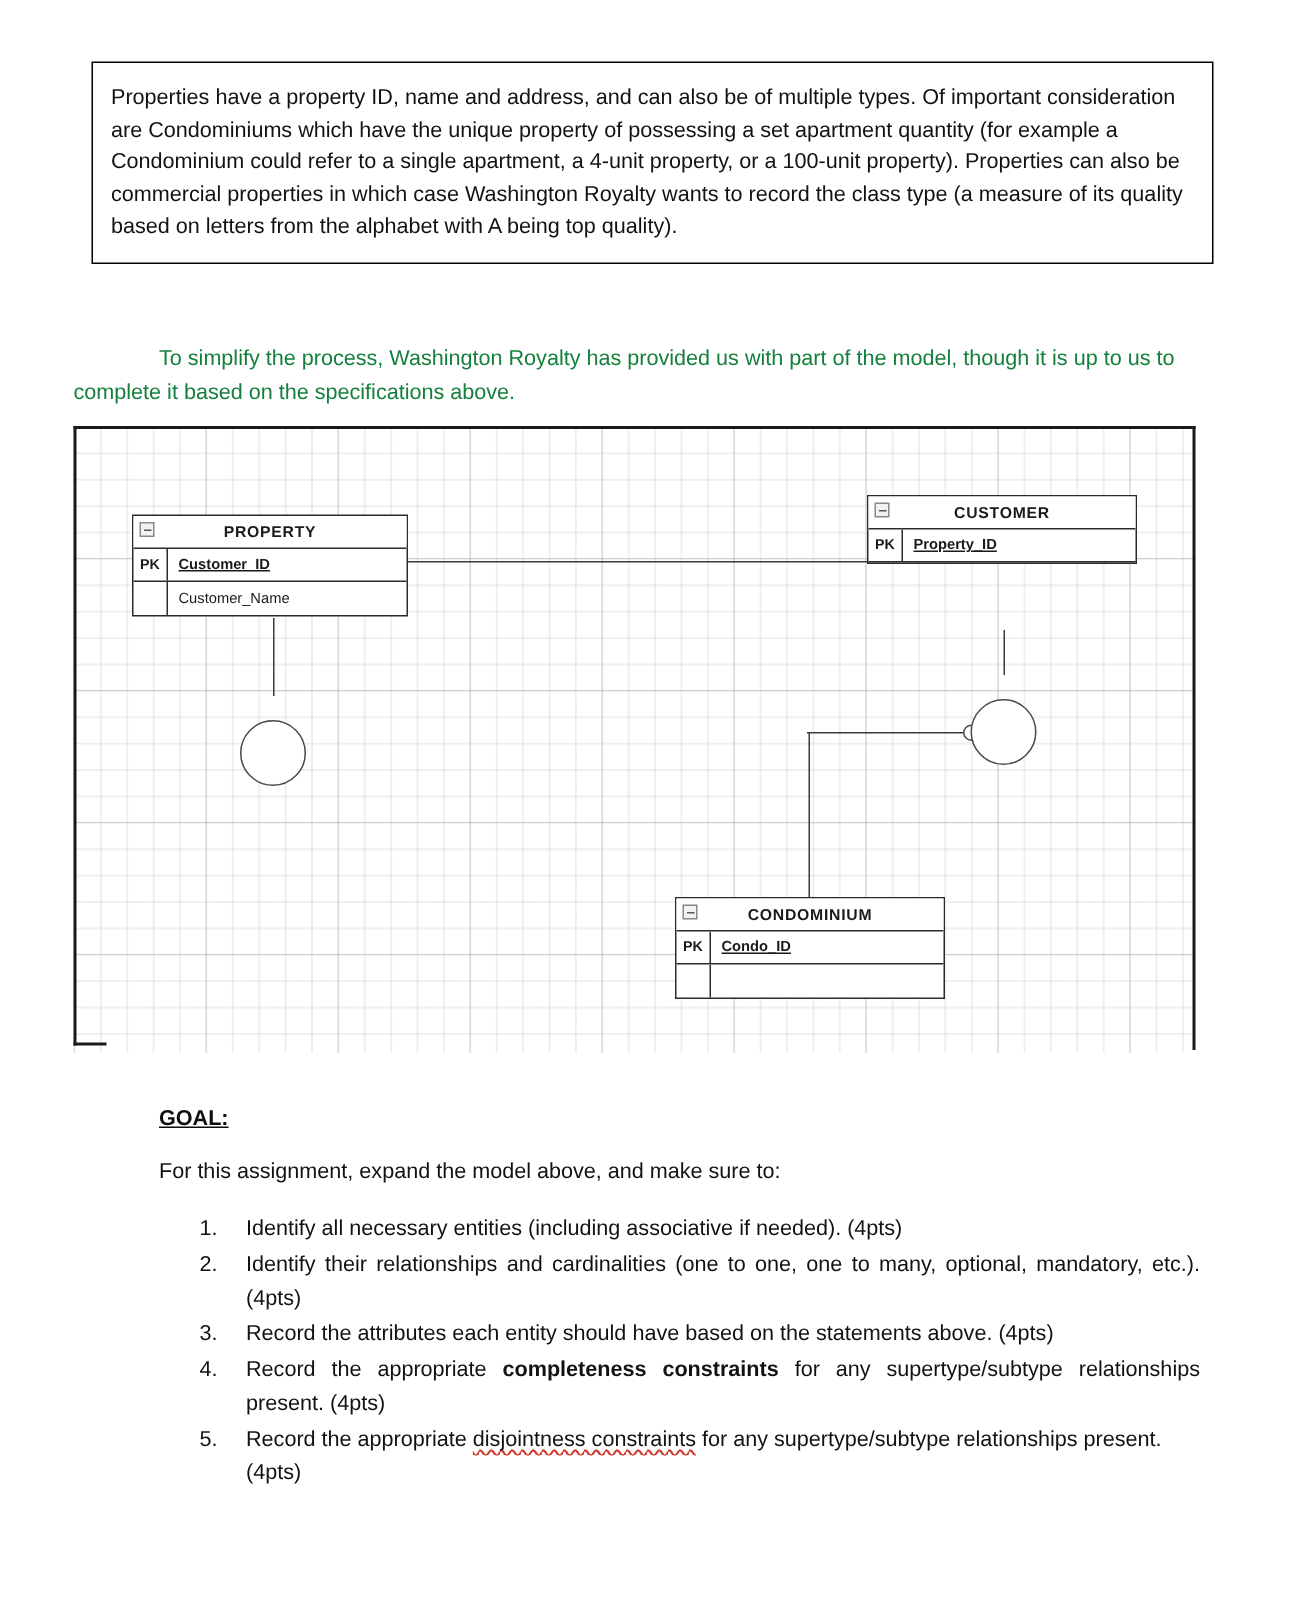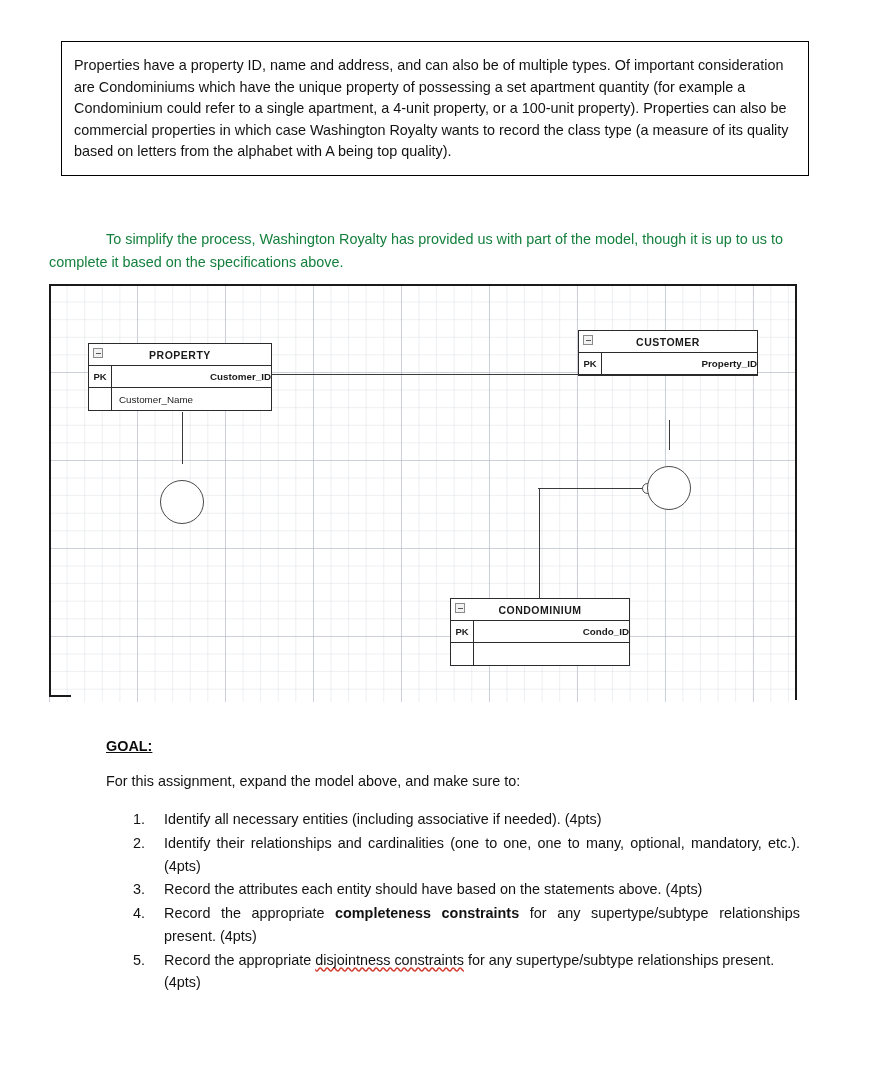--- a/index.html
+++ b/index.html
@@ -156,21 +156,21 @@
     color: #1a1a1a;
   }
   .name-cell {
     flex: 1;
     padding-left: 7px;
     font-size: 9.8px;
     color: #1a1a1a;
   }
   .name-cell.pk-name {
     font-weight: bold;
-    text-align: right;
+    text-decoration: underline;
   }
   .attr-body { padding: 0; }
   .attr-body .attr-row { height: 22px; }
   .attr-body .attr-row .key-cell { border-right: 1.4px solid #2b2b2b; }
 
   
   .conn { position: absolute; background: #3a3a3a; z-index: 4; }
   .conn-h { height: 1.3px; }
   .conn-v { width: 1.3px; }
 

